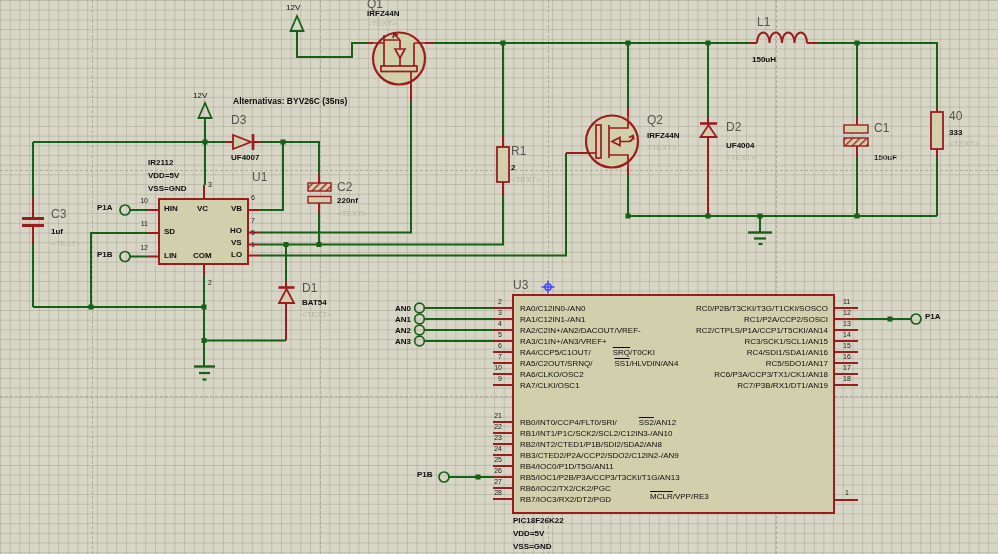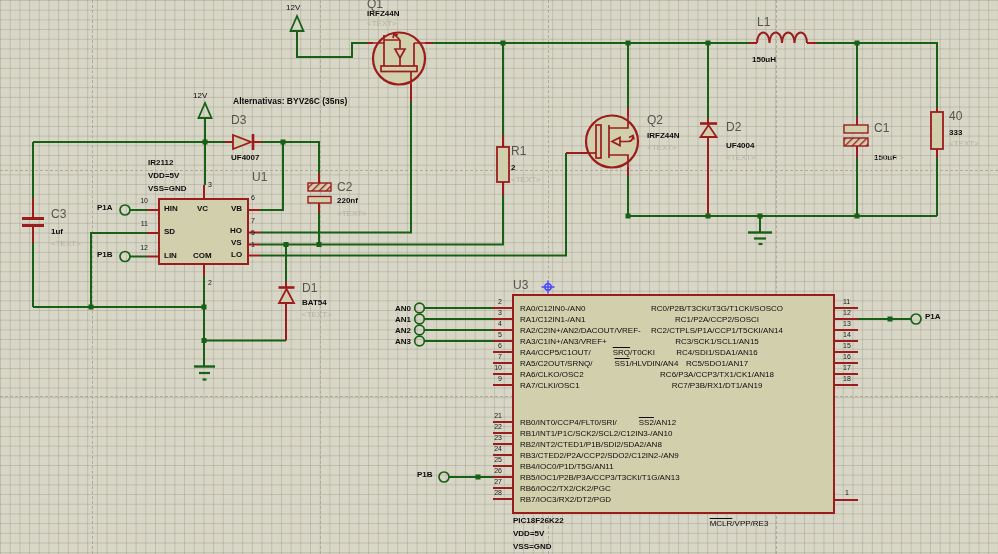--- a/index.html
+++ b/index.html
@@ -345,21 +345,21 @@
   <div class="pinrow"><span>21</span></div>
       <div class="pinrow"><span>22</span></div>
       <div class="pinrow"><span>23</span></div>
       <div class="pinrow"><span>24</span></div>
       <div class="pinrow"><span>25</span></div>
       <div class="pinrow"><span>26</span></div>
       <div class="pinrow"><span>27</span></div>
       <div class="pinrow"><span>28</span></div>
     </div>
 
-  <div class="lbl u3lbl" style="left:628px;top:302.5px;width:200px;text-align:center">
+  <div class="lbl u3lbl" style="left:650px;top:302.5px;width:200px;text-align:right">
 
   <div class="pinrow"><span>RC0/P2B/T3CKI/T3G/T1CKI/SOSCO</span><span class="ovl"></span><span></span></div>
       <div class="pinrow"><span>RC1/P2A/CCP2/SOSCI</span><span class="ovl"></span><span></span></div>
       <div class="pinrow"><span>RC2/CTPLS/P1A/CCP1/T5CKI/AN14</span><span class="ovl"></span><span></span></div>
       <div class="pinrow"><span>RC3/SCK1/SCL1/AN15</span><span class="ovl"></span><span></span></div>
       <div class="pinrow"><span>RC4/SDI1/SDA1/AN16</span><span class="ovl"></span><span></span></div>
       <div class="pinrow"><span>RC5/SDO1/AN17</span><span class="ovl"></span><span></span></div>
       <div class="pinrow"><span>RC6/P3A/CCP3/TX1/CK1/AN18</span><span class="ovl"></span><span></span></div>
       <div class="pinrow"><span>RC7/P3B/RX1/DT1/AN19</span><span class="ovl"></span><span></span></div>
     </div>
@@ -368,18 +368,18 @@
   <div class="pinrow"><span>11</span></div>
       <div class="pinrow"><span>12</span></div>
       <div class="pinrow"><span>13</span></div>
       <div class="pinrow"><span>14</span></div>
       <div class="pinrow"><span>15</span></div>
       <div class="pinrow"><span>16</span></div>
       <div class="pinrow"><span>17</span></div>
       <div class="pinrow"><span>18</span></div>
     </div>
 
-  <div class="lbl u3lbl" style="left:628px;top:520px;width:200px;text-align:center">
+  <div class="lbl u3lbl" style="left:628px;top:493px;width:200px;text-align:left">
     <span class="ovl">MCLR</span><span>/VPP/RE3</span>
   </div>
   <div class="lbl pinnum" style="left:845px;top:489px">1</div>
 
 </div>
 
 </body></html>

